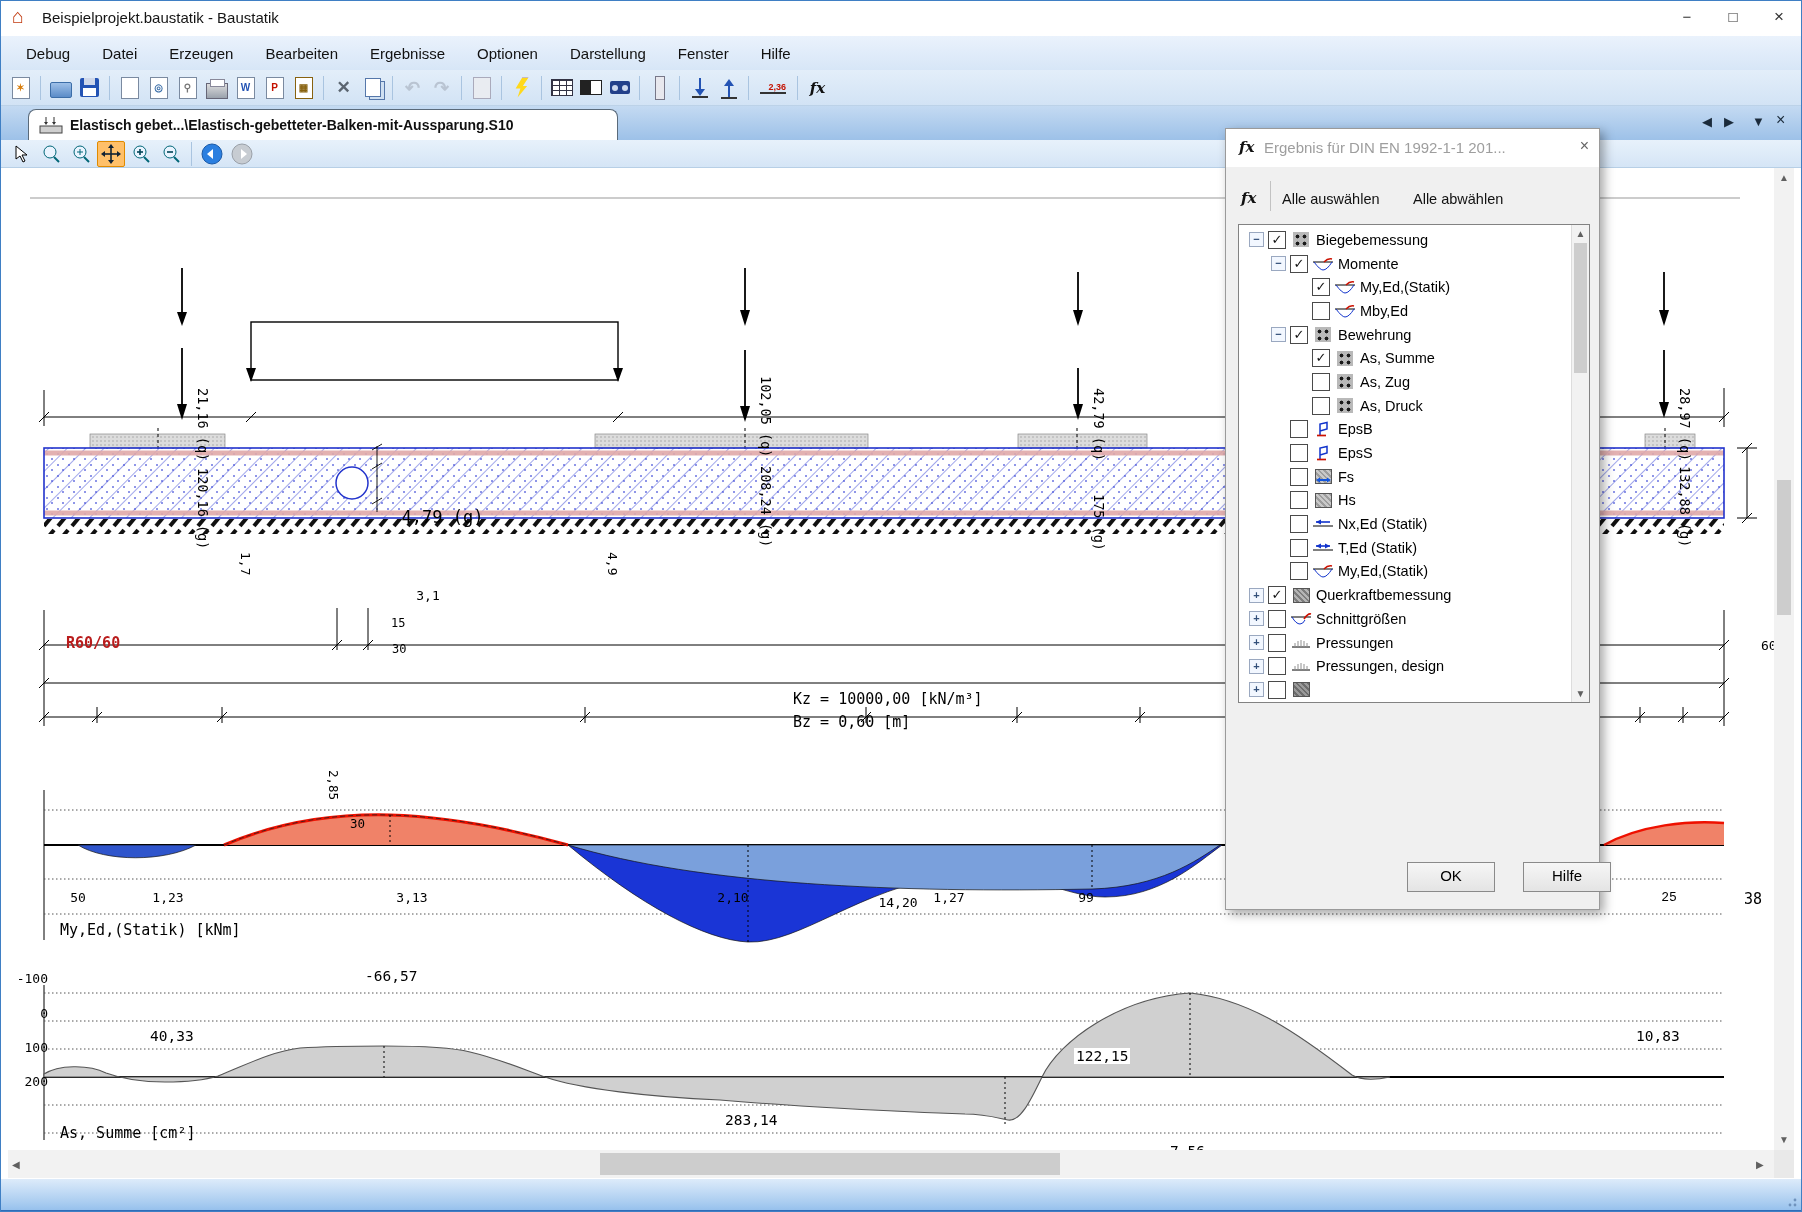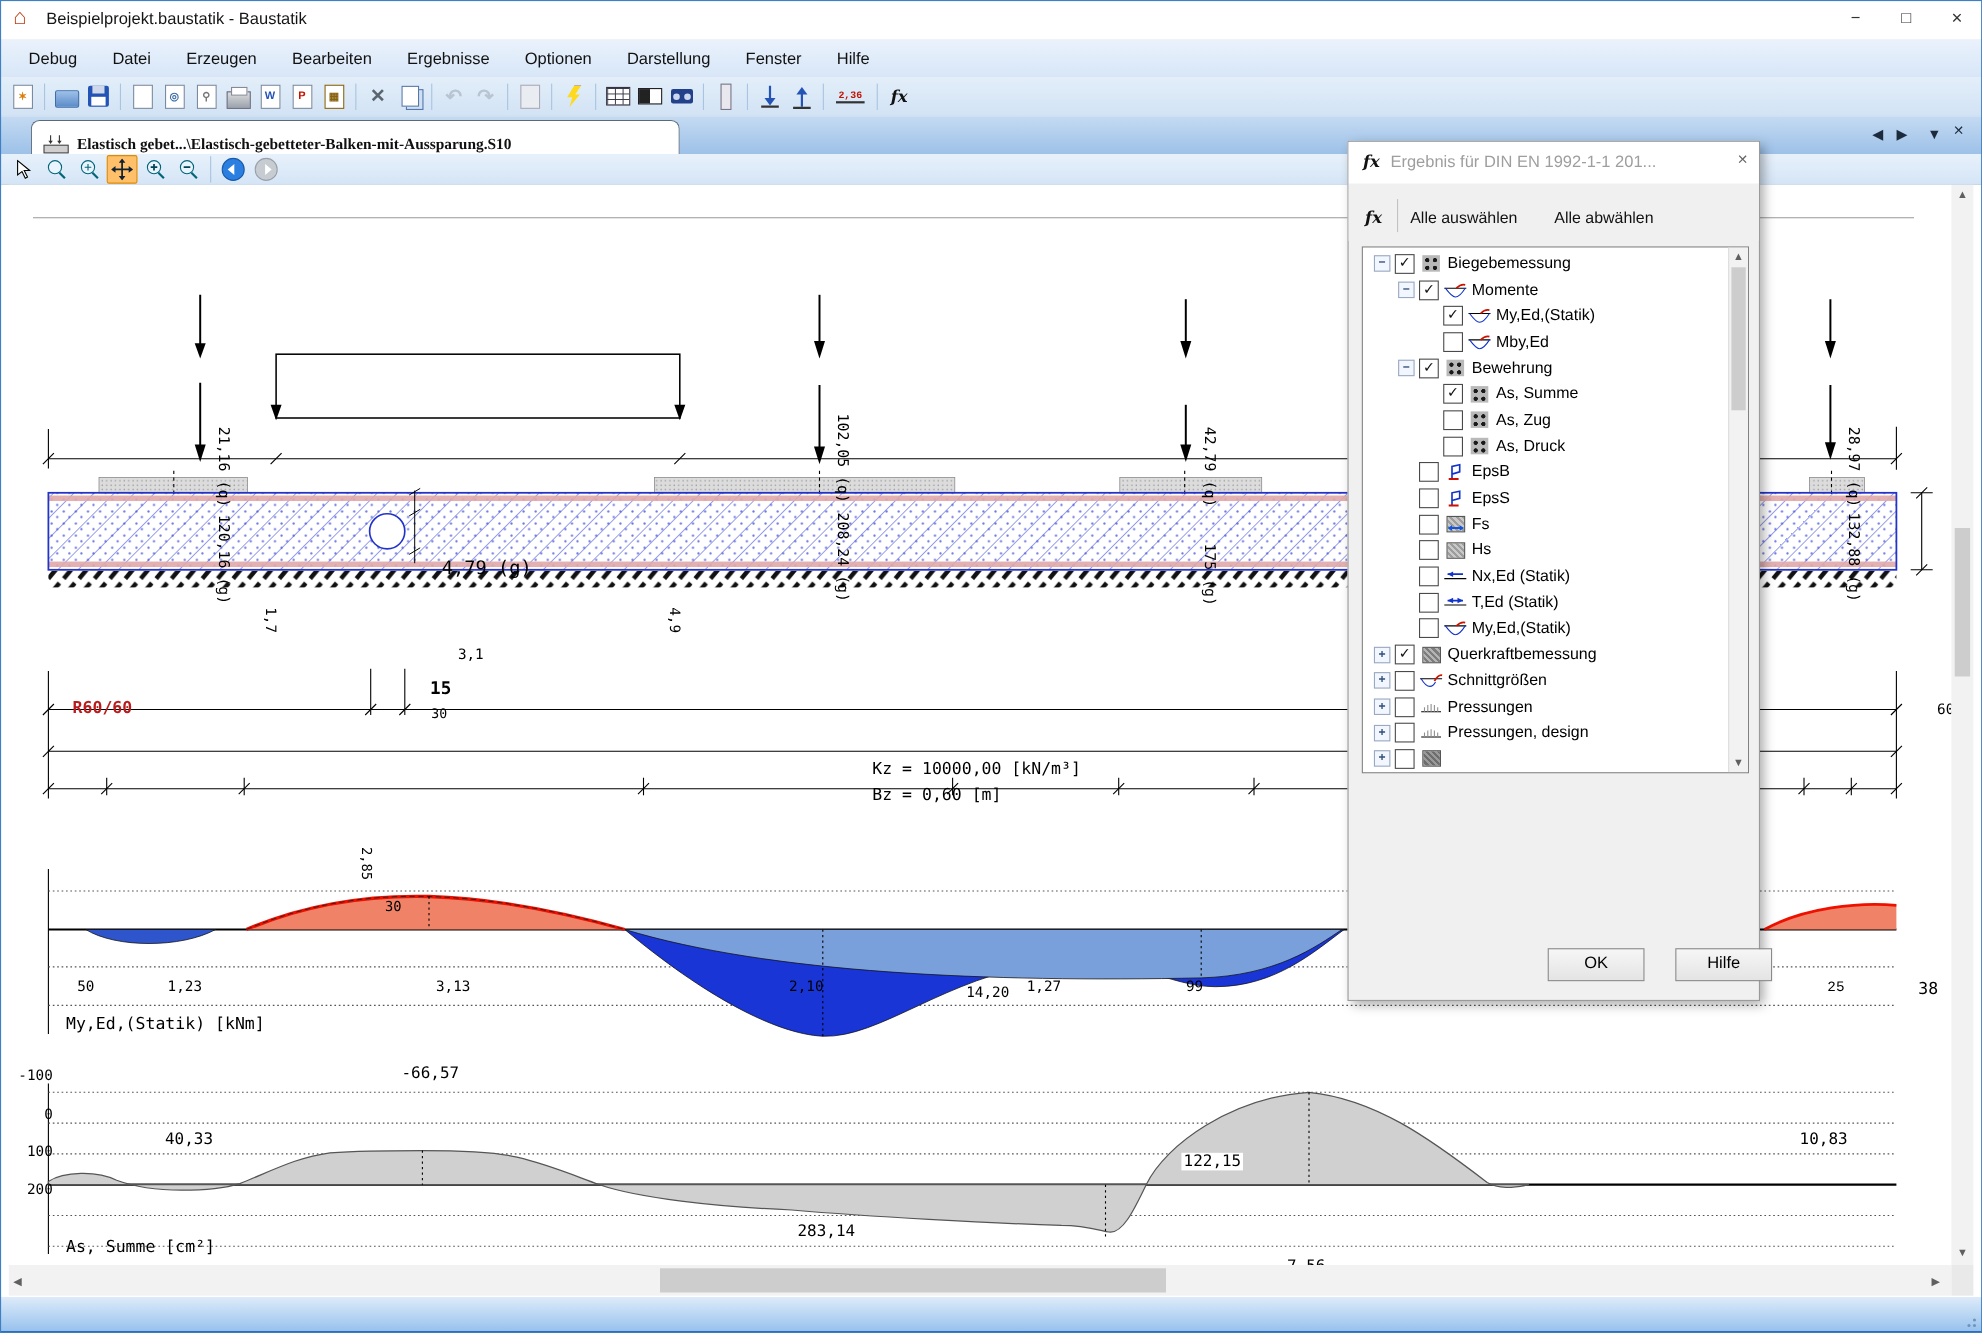--- a/index.html
+++ b/index.html
@@ -42,21 +42,21 @@
   .sectico{width:20px;height:13px;border:1px solid #222;background:linear-gradient(90deg,#222 50%,#fff 50%);}
   .filmico{width:20px;height:13px;background:#23408a;border-radius:2px;display:flex;align-items:center;justify-content:space-around;}
   .filmico i{width:6px;height:6px;border-radius:50%;background:#cdd8ee;}
   .rulico{width:8px;height:22px;background:#e8e8ee;border:1px solid #778;}
   .redtxt{color:#c41200;font-weight:bold;}
   .fxg{font-family:"DejaVu Serif",serif;font-style:italic;font-weight:bold;font-size:15px;color:#111;}
 
   
   .tabbar{position:absolute;left:0;top:106px;width:1802px;height:34px;background:linear-gradient(#c4daf2,#9dc1e8);}
   .tab{position:absolute;left:28px;top:3px;width:590px;height:31px;background:#fff;border:1px solid #5a6a7a;border-bottom:none;
-       border-radius:8px 8px 0 0;display:flex;align-items:flex-end;padding:0 10px;box-sizing:border-box;gap:7px;font-family:Liberation Serif, serif;}
+       border-radius:8px 8px 0 0;display:flex;align-items:center;padding:0 10px;box-sizing:border-box;gap:7px;}
   .tab-label{font-size:14px;font-weight:bold;color:#101010;white-space:nowrap;overflow:hidden;}
   .tabnav{position:absolute;top:8px;font-size:13px;color:#1b2b3b;}
 
   
   .toolstrip{position:absolute;left:0;top:140px;width:1802px;height:28px;background:linear-gradient(#e7f1fb,#d5e5f6);
              display:flex;align-items:center;padding-left:6px;box-sizing:border-box;border-bottom:1px solid #b7cfe6;}
   .tool{width:26px;height:24px;margin:0 1px;display:flex;align-items:center;justify-content:center;border:1px solid transparent;flex:none;}
   .tool.active{background:#ffc069;border:1px solid #e08a00;border-radius:2px;}
 
   
@@ -213,21 +213,21 @@
   </span>
   <span class="tbico">
     <svg width="20" height="22">
         <line x1="10" y1="20" x2="10" y2="8" stroke="#2353b4" stroke-width="2"></line>
         <polygon points="5,9 15,9 10,2" fill="#2353b4"></polygon>
         <line x1="2" y1="21" x2="18" y2="21" stroke="#333" stroke-width="2"></line>
       </svg>
   </span>
   <span class="tsep"></span>
   <span class="tbico" style="width:34px;">
-    <span style="display:block;text-align:center;font-family:Liberation Mono, monospace;">
+    <span style="display:block;text-align:right;">
         <span class="redtxt" style="font-size:9px;display:block;">2,36</span>
         <span style="display:block;width:26px;height:2px;background:#333;"></span>
       </span>
   </span>
   <span class="tsep"></span>
   <span class="tbico">
       <span class="fxg">fx</span>
     </span>
 </div>
 
@@ -495,21 +495,21 @@
   <span class="lbl vtext" style="left:1083px;top:326px;font-size:13.5px;">175 (g)</span>
   <span class="lbl vtext" style="left:1669px;top:220px;font-size:13.5px;">28,97 (q)</span>
   <span class="lbl vtext" style="left:1669px;top:298px;font-size:13.5px;">132,88 (g)</span>
 
   <span class="lbl ctr" style="left:251px;top:339px;width:367px;font-size:17px;">4,79 (g)</span>
   <span class="lbl vtext" style="left:230px;top:384px;font-size:13px;">1,7</span>
   <span class="lbl vtext" style="left:597px;top:384px;font-size:13px;">4,9</span>
   <span class="lbl ctr" style="left:390px;top:420px;width:60px;font-size:13px;">3,1</span>
 
   <span class="lbl" style="left:58px;top:466px;font-size:15px;font-weight:bold;color:#b91c1c;">R60/60</span>
-  <span class="lbl" style="left:383px;top:448px;font-size:16px;font-weight:bold;">15</span>
+  <span class="lbl" style="left:383px;top:448px;font-size:12px;">15</span>
   <span class="lbl" style="left:384px;top:474px;font-size:12px;">30</span>
   <span class="lbl" style="left:1753px;top:470px;font-size:13px;">60</span>
 
   <span class="lbl" style="left:785px;top:522px;font-size:15px;">Kz = 10000,00 [kN/m³]</span>
   <span class="lbl" style="left:785px;top:545px;font-size:15px;">Bz = 0,60 [m]</span>
 
   <span class="lbl vtext" style="left:318px;top:602px;font-size:12.5px;">2,85</span>
   <span class="lbl" style="left:342px;top:648px;font-size:12.5px;">30</span>
   <span class="lbl ctr" style="left:860px;top:687px;width:60px;font-size:13px;margin-top:40px;">14,20</span>
 

